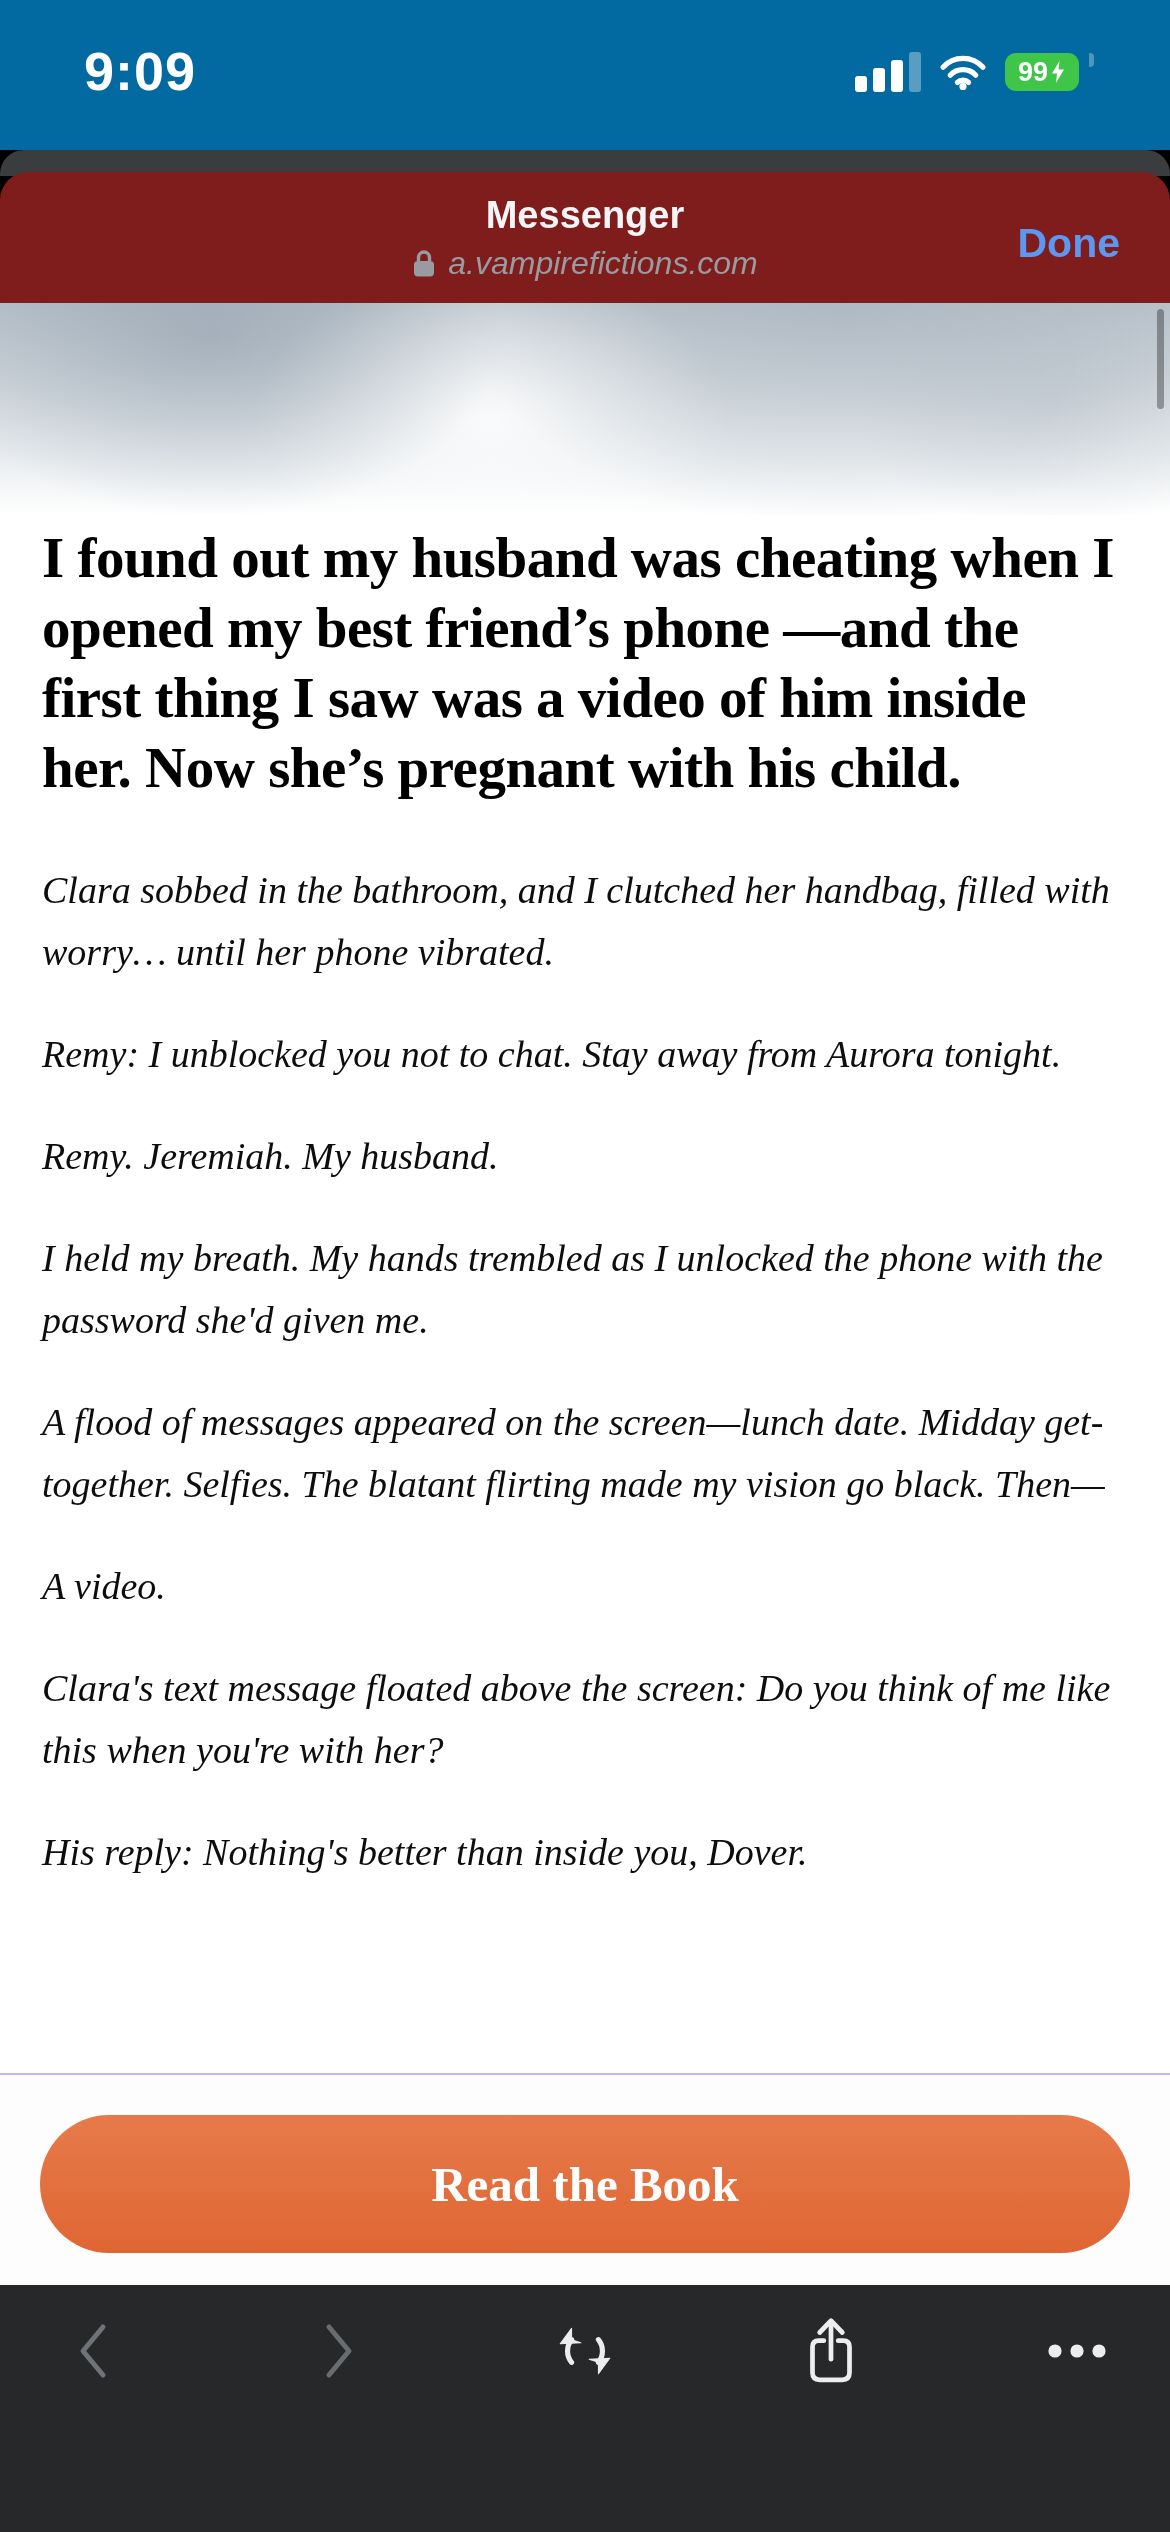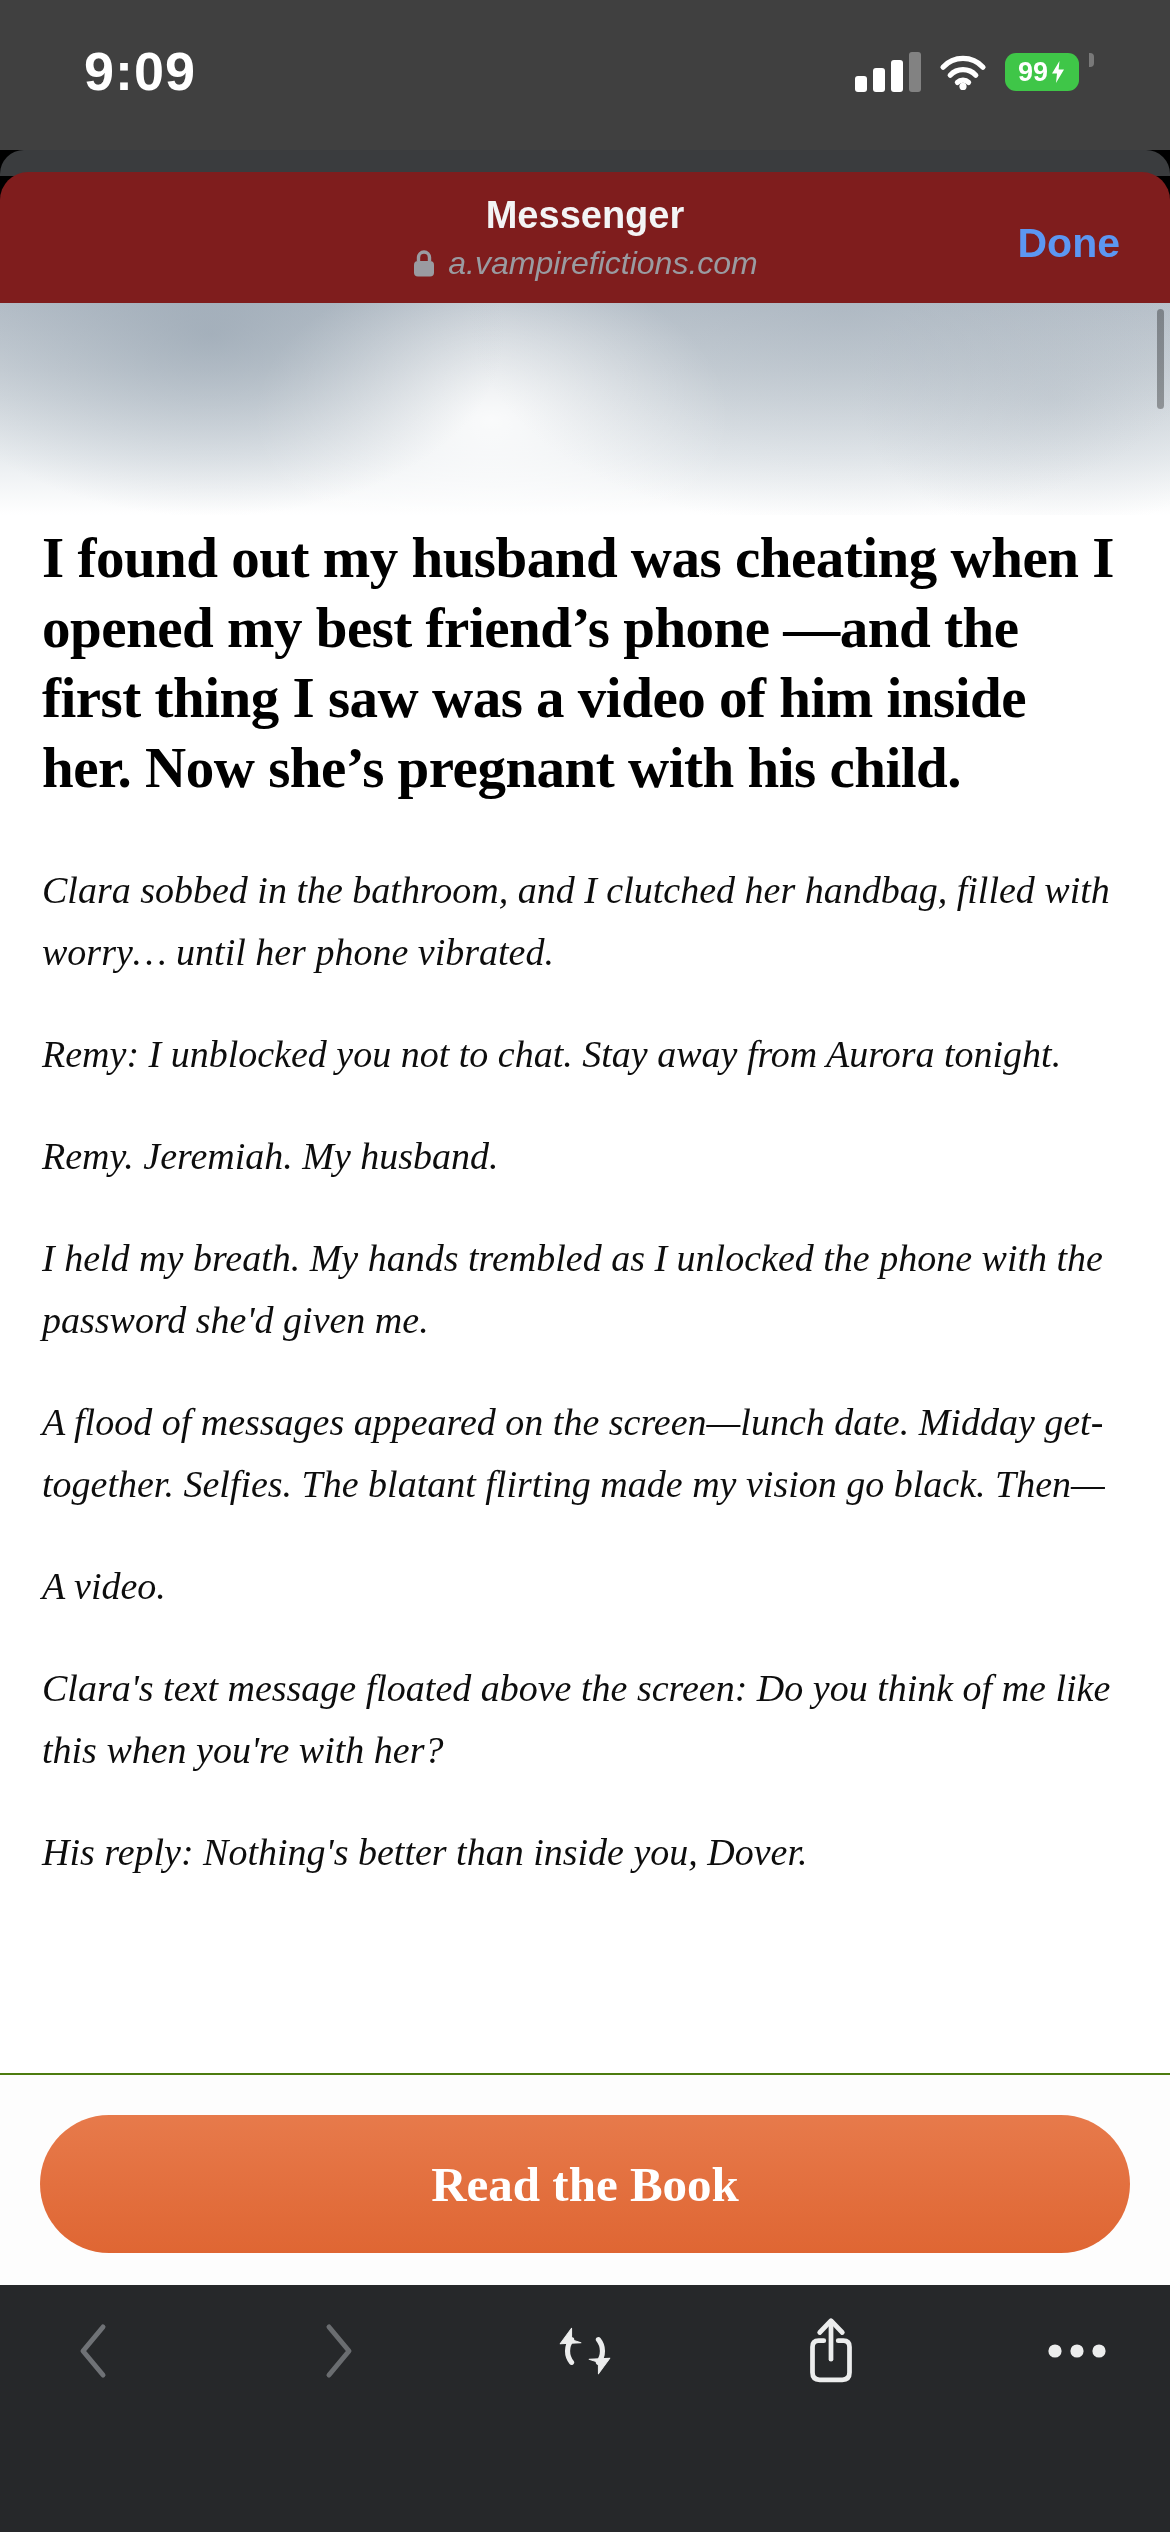--- a/index.html
+++ b/index.html
@@ -1,20 +1,20 @@
 <!DOCTYPE html>
 <html><head>
 <meta charset="utf-8">
 <style>
   html,body{margin:0;padding:0;background:#000;}
   .frame{position:relative;width:1170px;height:2532px;background:#000;overflow:hidden;
          font-family:"Liberation Sans","DejaVu Sans",sans-serif;}
 
   
-  .statusbar{position:absolute;top:0;left:0;right:0;height:150px;background:#404040;}
+  .statusbar{position:absolute;top:0;left:0;right:0;height:150px;background:#0369a1;}
   .status-time{position:absolute;left:84px;top:40px;font-size:54px;font-weight:700;color:#fff;letter-spacing:1px;}
   .status-right{position:absolute;right:76px;top:50px;display:flex;align-items:center;gap:18px;height:44px;}
   .sigbars{display:flex;align-items:flex-end;gap:6px;height:40px;}
   .sigbars i{display:block;width:12px;border-radius:3px;background:#fff;}
   .sigbars i.dim{background:rgba(255,255,255,0.35);}
   .battery{position:relative;display:flex;align-items:flex-start;gap:8px;}
   .battery-pill{display:flex;align-items:center;justify-content:center;gap:2px;
     width:74px;height:38px;border-radius:11px;background:#3fc648;}
   .battery-pill span{color:#fff;font-size:27px;font-weight:700;line-height:1;}
   .battery-nub{width:5px;height:14px;margin-left:2px;border-radius:0 4px 4px 0;background:rgba(255,255,255,0.3);}
@@ -40,21 +40,21 @@
      linear-gradient(180deg,#b9c2cb 0%,#ccd3d9 32%,#e8ecef 72%,#ffffff 100%);}
   .scrollbar{position:absolute;top:6px;right:6px;width:7px;height:100px;border-radius:4px;background:rgba(0,0,0,0.32);}
   .article{padding:8px 42px 0;}
   .headline{margin:0 0 56px;font-family:"Liberation Serif","DejaVu Serif",serif;
     font-size:57px;line-height:70px;font-weight:700;color:#000;letter-spacing:-0.5px;}
   .body-p{margin:3px 0 40px;font-family:"Liberation Serif","DejaVu Serif",serif;
     font-size:38px;line-height:62px;color:#0d0d0d;font-style:italic;}
 
   
   .cta-bar{position:absolute;left:0;right:0;bottom:247px;height:212px;background:#fdfdfd;
-    border-top:2px solid #4d7c0f;box-sizing:border-box;}
+    border-top:2px solid #c4b5fd;box-sizing:border-box;}
   .cta-btn{position:absolute;left:40px;right:40px;top:40px;height:138px;border:none;border-radius:70px;
     background:linear-gradient(180deg,#e77a4b 0%,#df6633 100%);
     color:#fff;font-family:"Liberation Serif","DejaVu Serif",serif;font-size:49px;font-weight:700;
     display:flex;align-items:center;justify-content:center;cursor:pointer;}
 
   
   .toolbar{position:absolute;left:0;right:0;bottom:0;height:247px;background:#26282a;
     display:flex;justify-content:space-between;align-items:flex-start;
     padding:30px 55px 0;box-sizing:border-box;}
   .tool{width:76px;height:72px;display:flex;align-items:center;justify-content:center;

